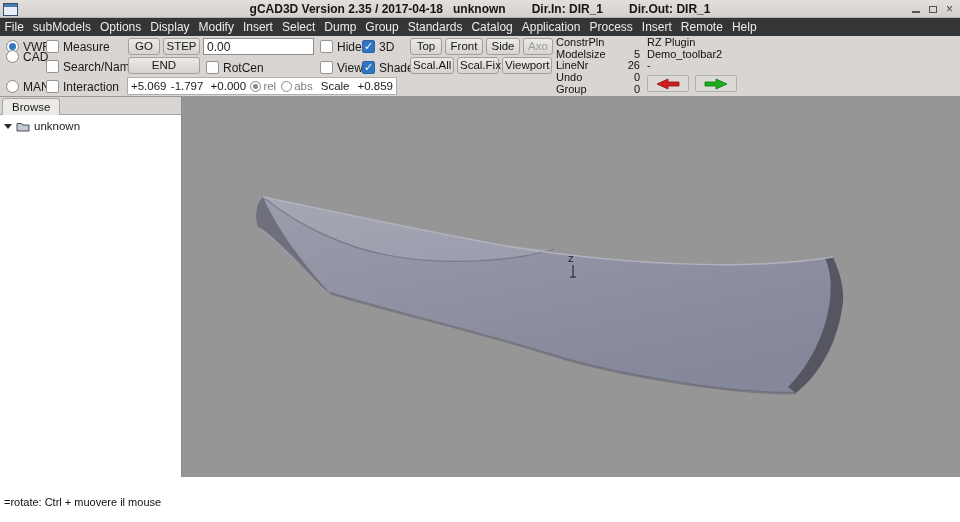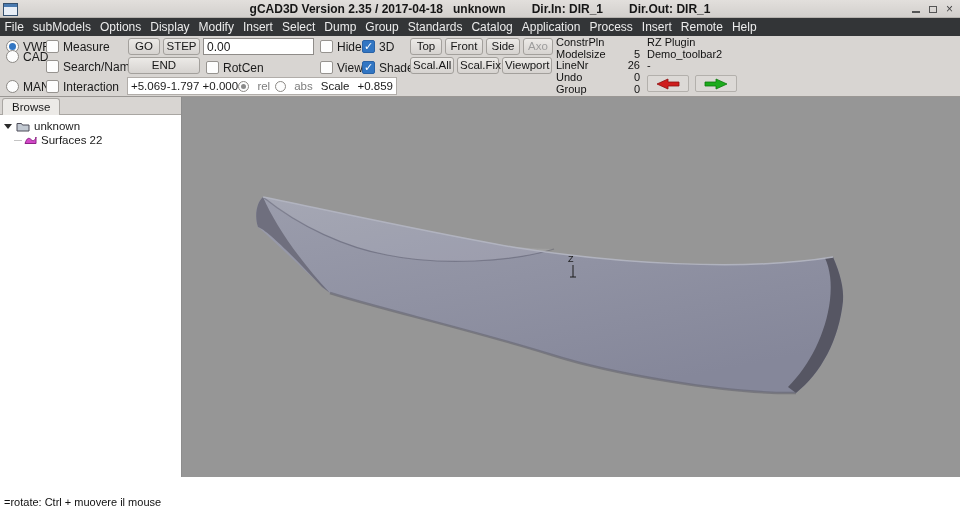--- a/index.html
+++ b/index.html
@@ -62,21 +62,21 @@
           border:1px solid #a3a09c; border-radius:3px; font-size:11.5px; color:#161616;
           text-align:center; line-height:15px; padding:0 2px; cursor:default; white-space:nowrap; }
   .tbtn.disabled { color:#9d9d9d; }
   .tinput { position:absolute; height:17px; border:1px solid #8f8c89; background:#ffffff;
             font-size:12px; padding:0 3px; font-family:inherit; color:#161616; }
 
   .coords-strip { position:absolute; left:127px; top:41px; width:270px; height:18px;
                   background:#ffffff; border:1px solid #b1ada9; display:flex; align-items:center;
                   font-size:11.5px; padding:0 3px; }
   .coord { width:47px; }
-  .mini-radio-group { display:flex; align-items:center; gap:8px; margin-right:5px; }
+  .mini-radio-group { display:flex; align-items:center; gap:2px; margin-right:5px; }
   .scale-lbl { margin-left:3px; }
   .scale-val { margin-left:8px; }
 
   .status-grid { position:absolute; left:556px; top:1px; display:grid;
                  grid-template-columns:54px 30px auto; font-size:11px; line-height:11.7px;
                  column-gap:0; color:#111; }
   .sg-val { text-align:right; }
   .sg-extra { padding-left:7px; white-space:nowrap; }
 
   .arrow-btn { position:absolute; width:42px; height:17px; border:1px solid #b3b0ac;
@@ -273,29 +273,20 @@
   <div class="tree">
     <div class="tree-row">
       <span class="expander"></span>
       <span class="ticon">
         <svg width="14" height="11">
             <path d="M1,2.5 L5.5,2.5 L6.5,4 L13,4 L13,10 L1,10 Z" fill="#c3cad3" stroke="#4c4c58" stroke-width="1"></path>
           </svg>
       </span>
       <span class="tree-label">unknown</span>
     </div>
-    <div class="tree-row child">
-      <span class="connector"></span>
-      <span class="ticon">
-        <svg width="13" height="10">
-            <path d="M1,8.5 C3,2.5 5,2.5 7,4.5 C9,6.5 11,6 12,2 L12,8.5 Z" fill="#d348c8" stroke="#8d2286" stroke-width="1"></path>
-          </svg>
-      </span>
-      <span class="tree-label">Surfaces 22</span>
-    </div>
   </div>
 </div>
 
 <div class="viewport">
   <svg width="778" height="380" viewBox="0 0 778 380">
     <defs>
       <linearGradient id="hullg" x1="0" y1="0" x2="0.6" y2="1">
         <stop offset="0" stop-color="#9b9dac"></stop>
         <stop offset="1" stop-color="#85879a"></stop>
       </linearGradient>

